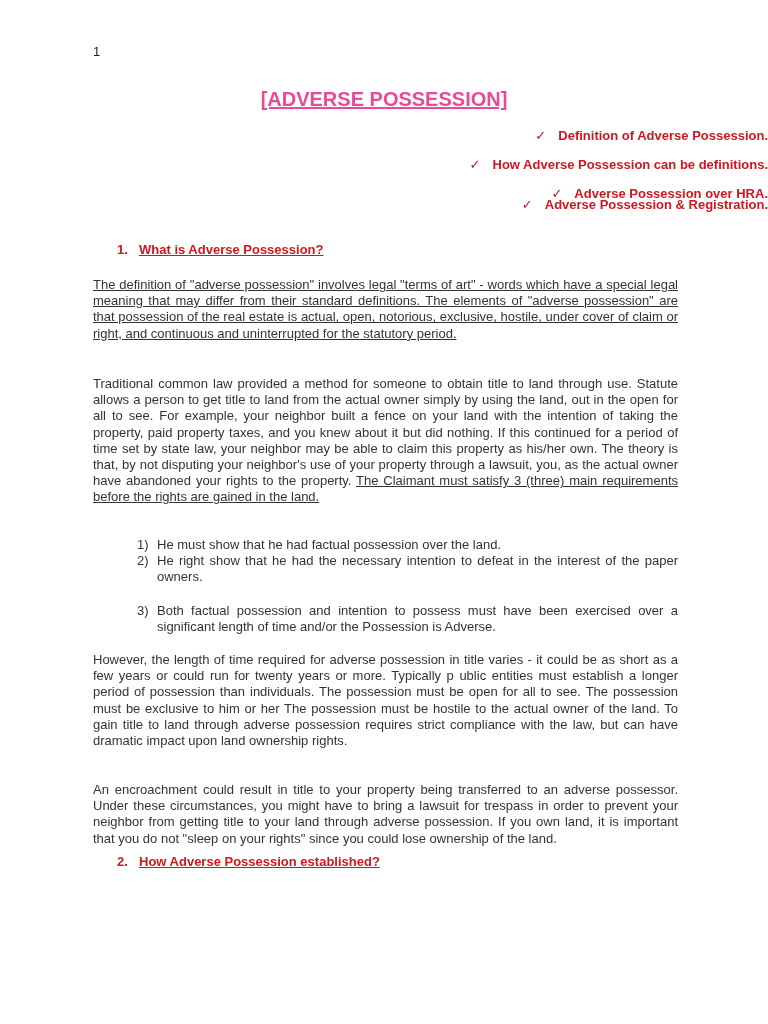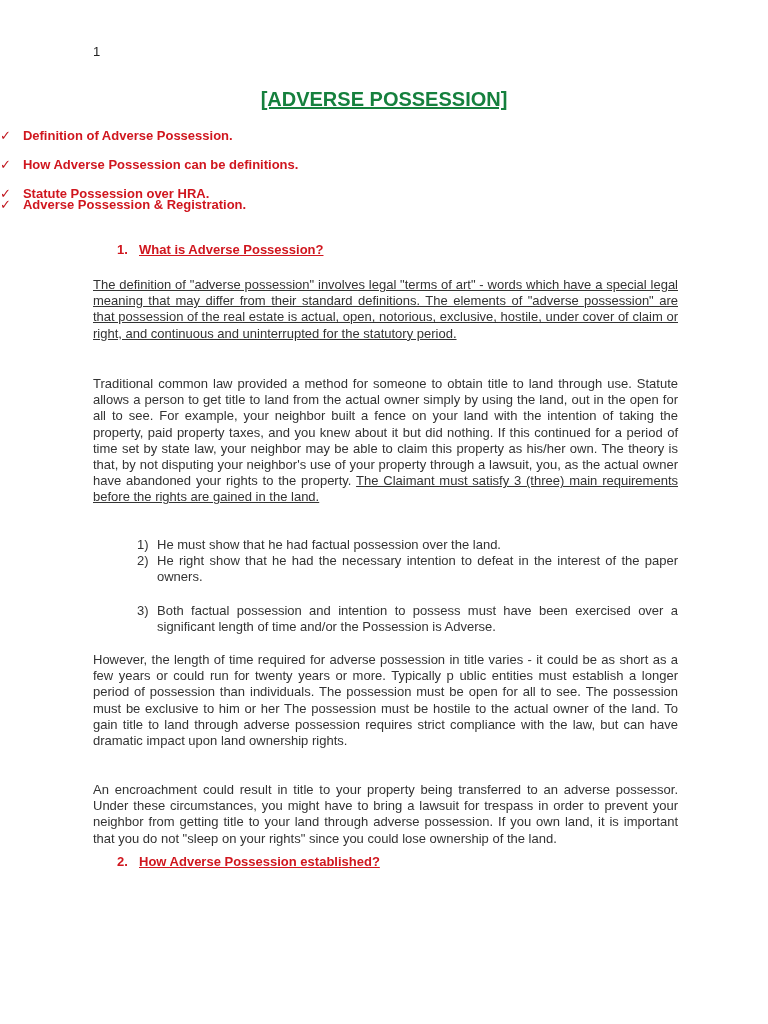--- a/index.html
+++ b/index.html
@@ -1,22 +1,22 @@
 <!DOCTYPE html>
 <html><head>
   <meta charset="utf-8">
   <style>
     html, body { margin: 0; padding: 0; background: #ffffff; }
     body { width: 768px; height: 1024px; position: relative; overflow: hidden;
       font-family: "Liberation Sans", sans-serif; color: #333333; }
     .page-num { position: absolute; left: 93px; top: 44px; font-size: 13px; color: #222; }
     .title { position: absolute; left: 0; width: 768px; top: 88px; text-align: center;
-      font-size: 20px; font-weight: bold; color: #15803d; }
+      font-size: 20px; font-weight: bold; color: #ec4899; }
     .title span { text-decoration: underline; }
-    .check-item { position: absolute; left: 0; width: 768px; text-align: left;
+    .check-item { position: absolute; left: 0; width: 768px; text-align: right;
       font-size: 13px; font-weight: bold; color: #d0161e; }
     .check-item .chk { font-weight: normal; margin-right: 12px; color: #c0141c; }
     .heading { position: absolute; font-size: 13px; font-weight: bold; color: #d0161e; }
     .heading .num { display: inline-block; width: 22px; }
     .heading .txt { text-decoration: underline; }
     .para { position: absolute; left: 93px; width: 585px; font-size: 13px; line-height: 16.2px;
       text-align: justify; color: #333; }
     .para.ul { text-decoration: underline; }
     .u { text-decoration: underline; }
     .req { position: absolute; left: 137px; width: 541px; font-size: 13px; line-height: 16.2px; color: #333; }
@@ -25,21 +25,21 @@
   </style>
 </head>
 <body>
 
 <div class="page-num">1</div>
 
 <div class="title"><span>[ADVERSE POSSESSION]</span></div>
 
 <div class="check-item" style="top:128px"><span class="chk">✓</span><span>Definition of Adverse Possession.</span></div>
 <div class="check-item" style="top:157px"><span class="chk">✓</span><span>How Adverse Possession can be definitions.</span></div>
-<div class="check-item" style="top:186px"><span class="chk">✓</span><span>Statute Possession over HRA.</span></div>
+<div class="check-item" style="top:186px"><span class="chk">✓</span><span>Adverse Possession over HRA.</span></div>
 <div class="check-item" style="top:197px"><span class="chk">✓</span><span>Adverse Possession &amp; Registration.</span></div>
 
 <div class="heading" style="left:117px; top:242px"><span class="num">1.</span><span class="txt">What is Adverse Possession?</span></div>
 
 <div class="para ul" style="top:277px">The definition of "adverse possession" involves legal "terms of art" - words which have a special legal meaning that may differ from their standard definitions. The elements of "adverse possession" are that possession of the real estate is actual, open, notorious, exclusive, hostile, under cover of claim or right, and continuous and uninterrupted for the statutory period.</div>
 
 <div class="para" style="top:376px"><span>Traditional common law provided a method for someone to obtain title to land through use. Statute allows a person to get title to land from the actual owner simply by using the land, out in the open for all to see. For example, your neighbor built a fence on your land with the intention of taking the property, paid property taxes, and you knew about it but did nothing. If this continued for a period of time set by state law, your neighbor may be able to claim this property as his/her own. The theory is that, by not disputing your neighbor's use of your property through a lawsuit, you, as the actual owner have abandoned your rights to the property. </span><span class="u">The Claimant must satisfy 3 (three) main requirements before the rights are gained in the land.</span></div>
 
 <div class="req" style="top:537px">
     <span class="n">1)</span>

